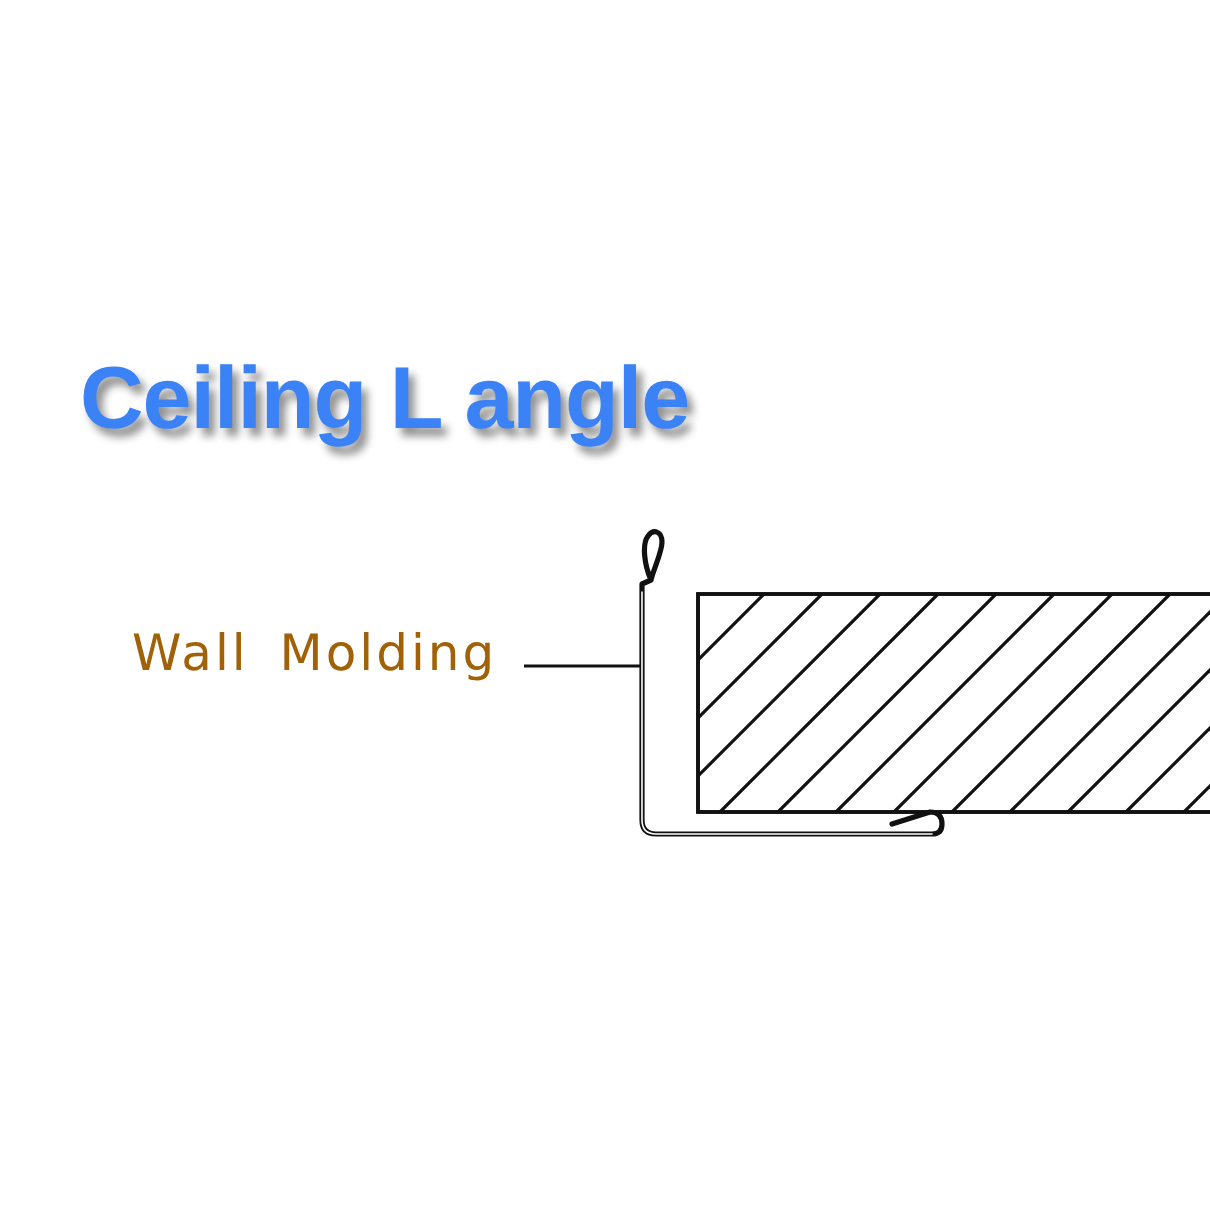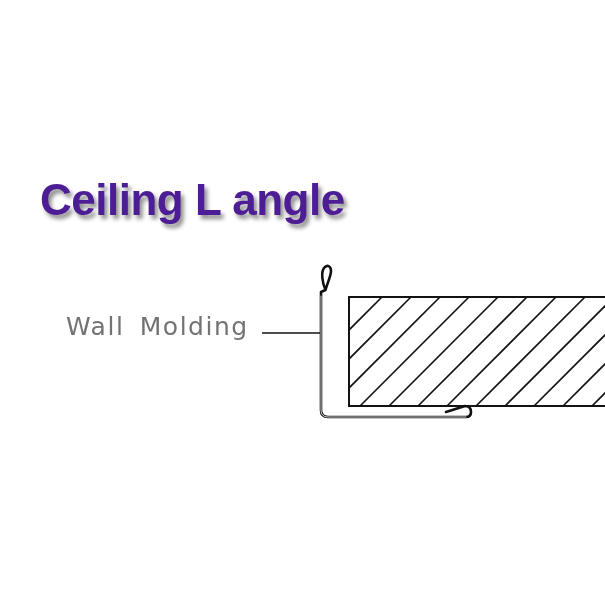--- a/index.html
+++ b/index.html
@@ -16,34 +16,34 @@
     }
     .title {
       position: absolute;
       left: 40px;
       top: 178px;
       font-family: "Liberation Sans", sans-serif;
       font-weight: bold;
       font-size: 44px;
       letter-spacing: -0.5px;
       line-height: 1;
-      color: #4c1d95;
+      color: #3b82f6;
       text-shadow: 3px 4px 4px rgba(0,0,0,0.45);
       white-space: nowrap;
     }
     .label {
       position: absolute;
       left: 66px;
       top: 314px;
       font-family: "DejaVu Sans", sans-serif;
       font-size: 25px;
       font-weight: normal;
       letter-spacing: 1.5px;
       word-spacing: 6px;
-      color: #737373;
+      color: #a16207;
       line-height: 1;
       white-space: nowrap;
     }
     svg.drawing {
       position: absolute;
       left: 0;
       top: 0;
     }
   </style>
 </head>

